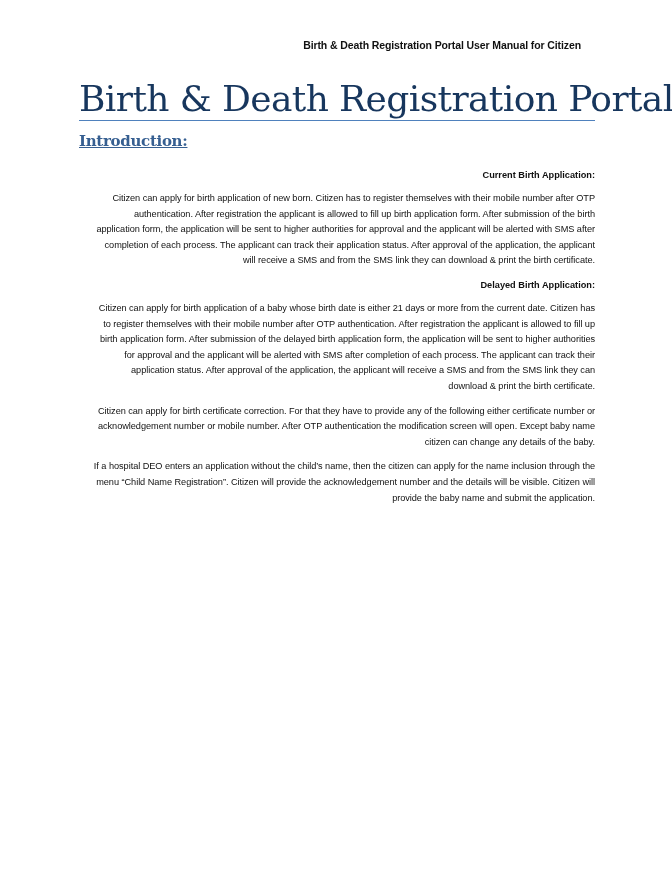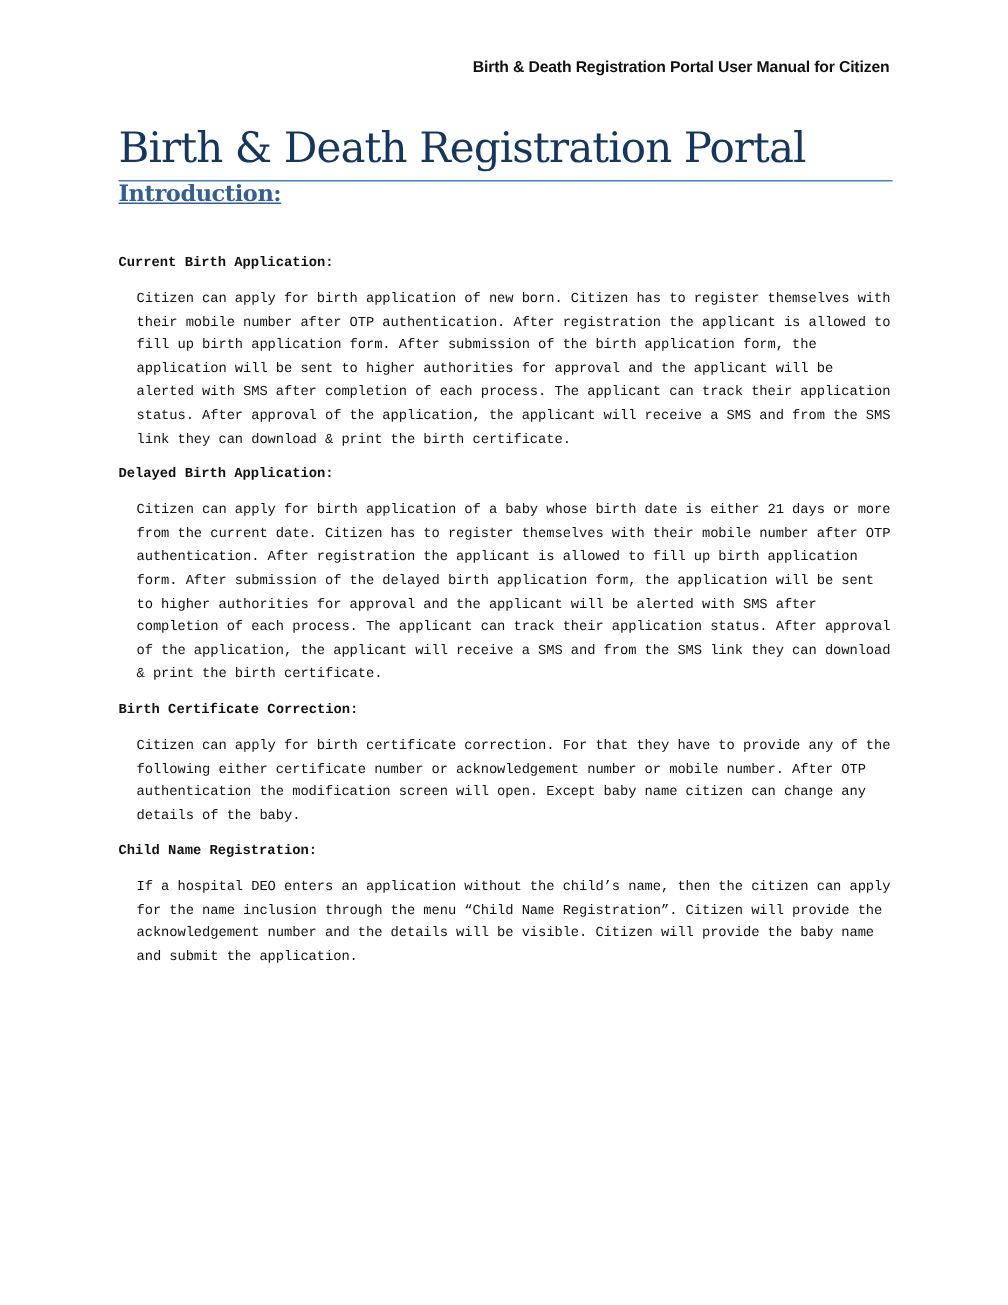--- a/index.html
+++ b/index.html
@@ -1,38 +1,38 @@
 <!DOCTYPE html>
 <html><head>
   <meta charset="utf-8">
   <style>
     html, body { margin:0; padding:0; background:#ffffff; }
     body { width:672px; height:870px; position:relative; overflow:hidden; }
     .header {
-      position:absolute; top:39px; right:79px;
+      position:absolute; top:39px; right:91px;
       font-family:"Liberation Sans", sans-serif; font-weight:bold;
       font-size:10.5px; color:#111; letter-spacing:-0.1px;
     }
     .title {
       position:absolute; left:79px; top:80px; width:516px;
-      font-family:"DejaVu Serif", serif; font-size:28px; color:#17365d;
+      font-family:"DejaVu Serif", serif; font-size:36px; color:#17365d;
       letter-spacing:-0.6px; line-height:38px; white-space:nowrap;
     }
     .rule {
       position:absolute; left:79px; top:120px; width:516px; height:1px;
       background:#4f81bd;
     }
     .intro {
-      position:absolute; left:79px; top:120px;
+      position:absolute; left:79px; top:132px;
       font-family:"DejaVu Serif", serif; font-weight:bold; font-size:15px;
       color:#365f91; text-decoration:underline; letter-spacing:-0.3px;
     }
     .content {
       position:absolute; left:79px; top:168px; width:516px;
-      font-family:Liberation Mono, monospace; font-size:9.2px; color:#111;
+      font-family:Liberation Sans, sans-serif; font-size:9.2px; color:#111;text-align:right;
     }
     .sec-h { font-weight:bold; margin:0; line-height:14px; height:14px; }
     .sec-p { margin:9px 0 9px 12px; line-height:15.6px; letter-spacing:-0.05px; }
   </style>
 </head>
 <body>
 
 <div class="header">Birth &amp; Death Registration Portal User Manual for Citizen</div>
 
 <div class="title">Birth &amp; Death Registration Portal</div>
@@ -43,20 +43,18 @@
 <div class="content">
   <div>
     <p class="sec-h">Current Birth Application:</p>
     <p class="sec-p">Citizen can apply for birth application of new born. Citizen has to register themselves with their mobile number after OTP authentication. After registration the applicant is allowed to fill up birth application form.  After submission of the birth application form, the application will be sent to higher authorities for approval and the applicant will be alerted with SMS after completion of each process. The applicant can track their application status. After approval of the application, the applicant will receive a SMS and from the SMS link they can download &amp; print the birth certificate.</p>
   </div>
   <div>
     <p class="sec-h">Delayed Birth Application:</p>
     <p class="sec-p">Citizen can apply for birth application of a baby whose birth date is either 21 days or more from the current date. Citizen has to register themselves with their mobile number after OTP authentication. After registration the applicant is allowed to fill up birth application form.  After submission of the delayed birth application form, the application will be sent to higher authorities for approval and the applicant will be alerted with SMS after completion of each process. The applicant can track their application status. After approval of the application, the applicant will receive a SMS and from the SMS link they can download &amp; print the birth certificate.</p>
   </div>
   <div>
-    <p class="sec-h">Birth Certificate Correction:</p>
     <p class="sec-p">Citizen can apply for birth certificate correction. For that they have to provide any of the following either certificate number or acknowledgement number or mobile number. After OTP authentication the modification screen will open. Except baby name citizen can change any details of the baby.</p>
   </div>
   <div>
-    <p class="sec-h">Child Name Registration:</p>
     <p class="sec-p">If a hospital DEO enters an application without the child’s name, then the citizen can apply for the name inclusion through the menu “Child Name Registration”. Citizen will provide the acknowledgement number and the details will be visible. Citizen will provide the baby name and submit the application.</p>
   </div>
 </div>
 
 </body></html>

